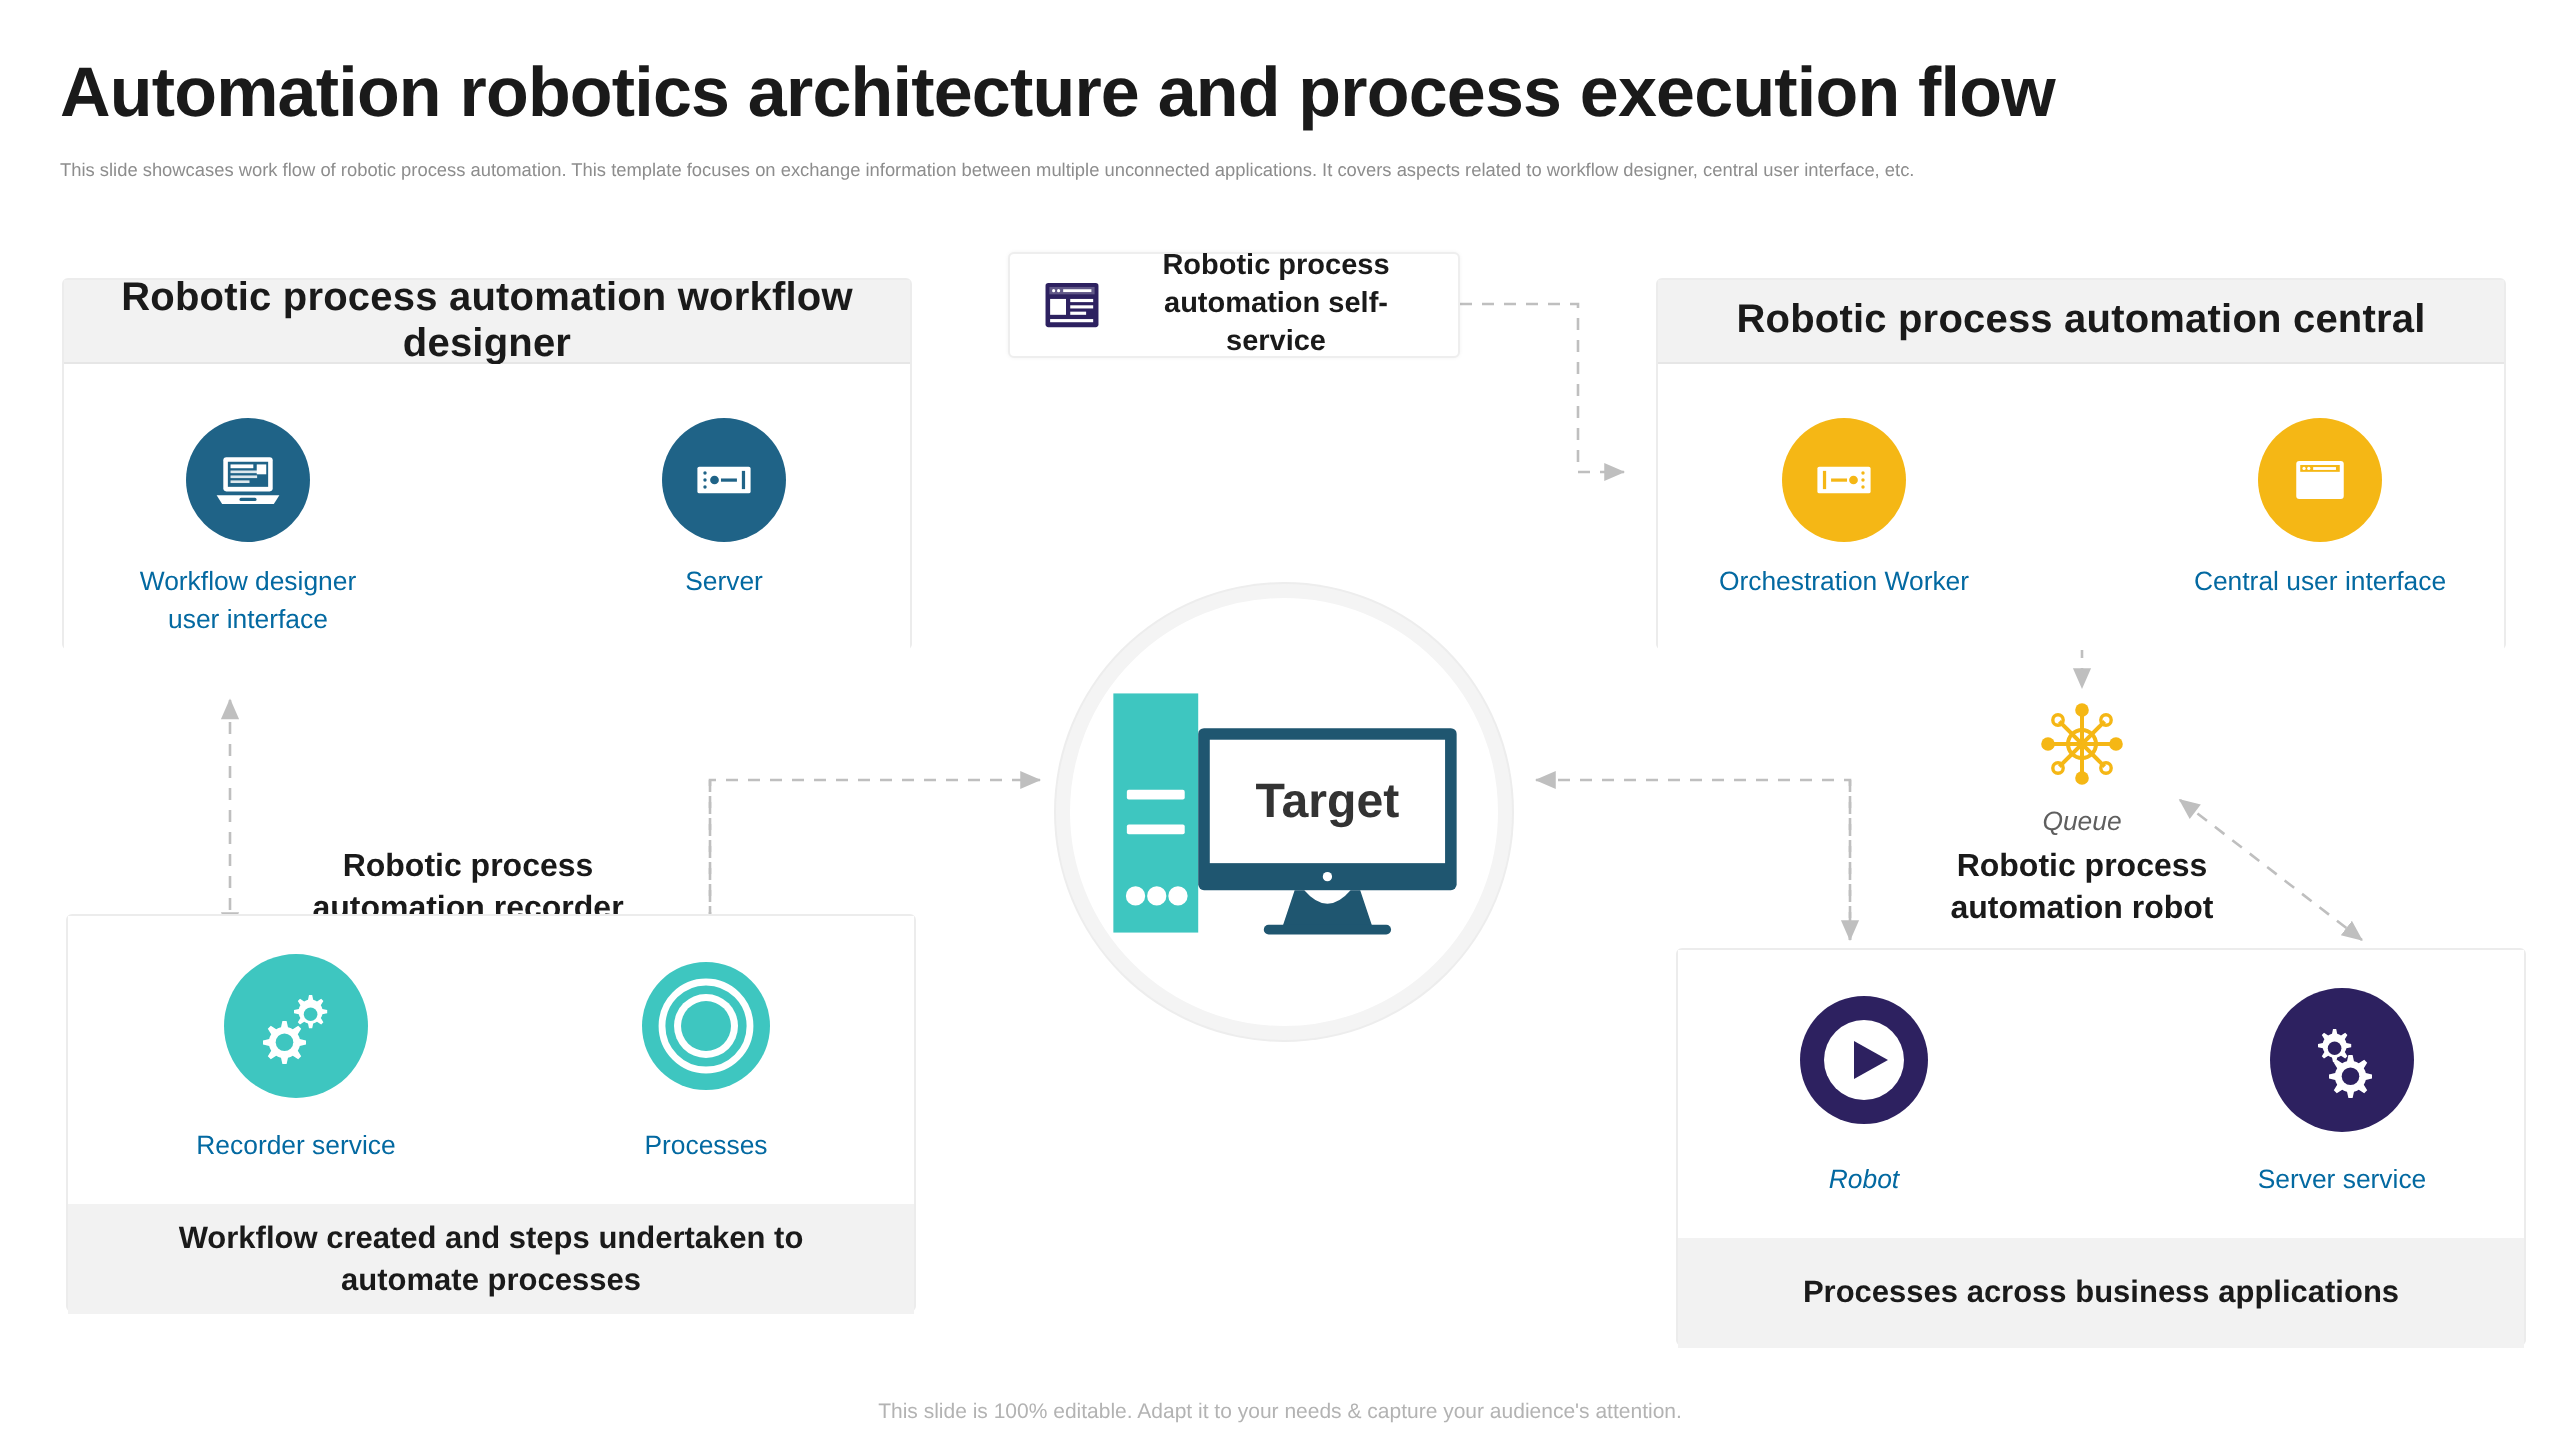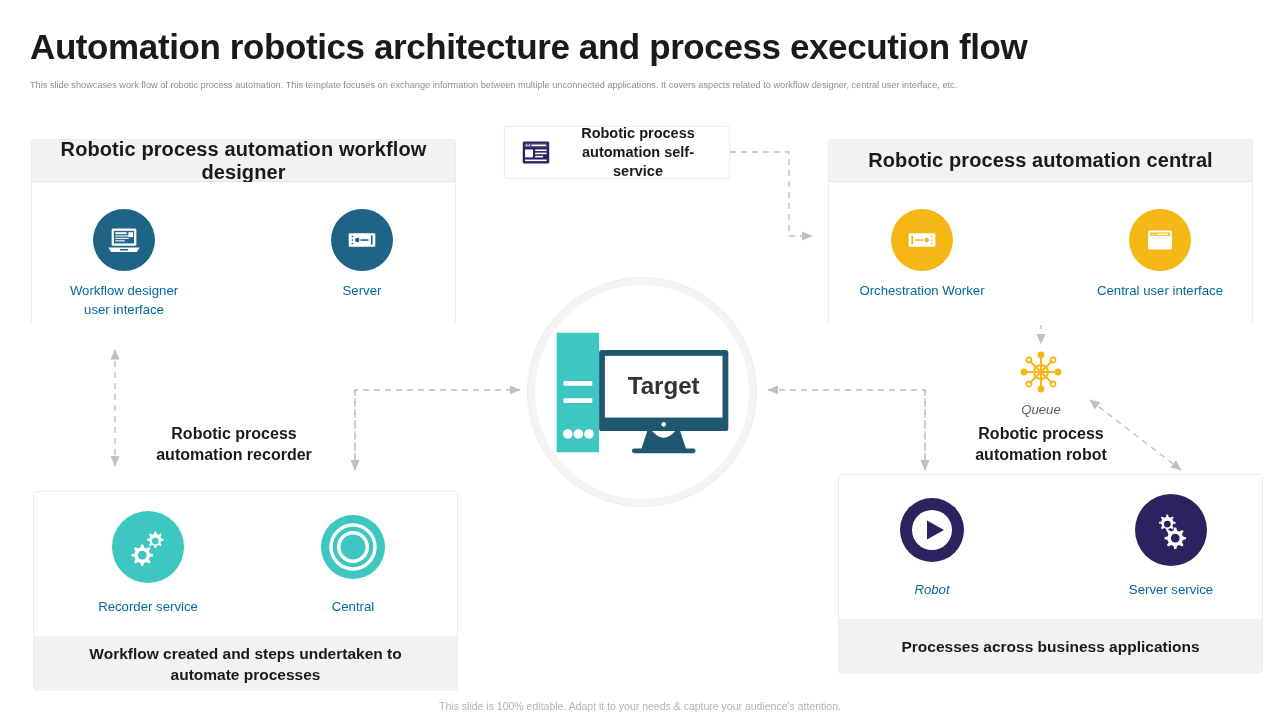--- a/index.html
+++ b/index.html
@@ -120,21 +120,21 @@
     font-weight: bold;
     color: #1a1a1a;
     line-height: 19px;
     text-align: center;
     flex: 1;
   }
 
   
   .target-wrap {
     position: absolute;
-    left: 528px; top: 278px;
+    left: 528px; top: 292px;
     width: 228px; height: 228px;
     border-radius: 50%;
     background: #ffffff;
     border: 7px solid #f4f4f4;
     box-shadow: 0 0 0 1px #ededed;
     display: flex;
     align-items: center;
     justify-content: center;
   }
 
@@ -310,21 +310,21 @@
       <path d="M100 110 L134 110 L141 131 L93 131 Z" fill="#1f5670"></path>
       <path d="M105 110 Q117 124 129 110 Z" fill="#ffffff"></path>
       <rect x="84" y="128" width="66" height="5" rx="2.5" fill="#1f5670"></rect>
 
       <text x="117" y="72" text-anchor="middle" font-family="Liberation Sans, sans-serif" font-size="25" font-weight="bold" fill="#333333">Target</text>
     </svg>
   </div>
 
   <div class="group-label" style="left:150px; top:423px; width:168px;">Robotic process<br>automation recorder</div>
 
-  <div class="panel" style="left:33px; top:491px; width:425px; height:199px; background:#ffffff;">
+  <div class="panel" style="left:33px; top:457px; width:425px; height:199px; background:#ffffff;">
     <div class="panel-body" style="height:144px;">
 
       <div class="node" style="left:39px; top:19px;">
         <div class="circle" style="background:#3ec6c0; width:72px; height:72px;">
           <svg width="44" height="44" viewBox="0 0 44 44">
             <g fill="#ffffff">
               <path d="M28.5 6.5 l1.6 0 0.5 2.4 a6 6 0 0 1 1.9 0.8 l2.1-1.3 1.1 1.1 -1.3 2.1 a6 6 0 0 1 0.8 1.9 l2.4 0.5 0 1.6 -2.4 0.5 a6 6 0 0 1-0.8 1.9 l1.3 2.1 -1.1 1.1 -2.1-1.3 a6 6 0 0 1-1.9 0.8 l-0.5 2.4 -1.6 0 -0.5-2.4 a6 6 0 0 1-1.9-0.8 l-2.1 1.3 -1.1-1.1 1.3-2.1 a6 6 0 0 1-0.8-1.9 l-2.4-0.5 0-1.6 2.4-0.5 a6 6 0 0 1 0.8-1.9 l-1.3-2.1 1.1-1.1 2.1 1.3 a6 6 0 0 1 1.9-0.8 z"></path>
               <circle cx="29.3" cy="16.1" r="3.4" fill="#3ec6c0"></circle>
               <path d="M15.2 19.5 l2.1 0 0.7 3.1 a7.6 7.6 0 0 1 2.4 1 l2.7-1.7 1.5 1.5 -1.7 2.7 a7.6 7.6 0 0 1 1 2.4 l3.1 0.7 0 2.1 -3.1 0.7 a7.6 7.6 0 0 1-1 2.4 l1.7 2.7 -1.5 1.5 -2.7-1.7 a7.6 7.6 0 0 1-2.4 1 l-0.7 3.1 -2.1 0 -0.7-3.1 a7.6 7.6 0 0 1-2.4-1 l-2.7 1.7 -1.5-1.5 1.7-2.7 a7.6 7.6 0 0 1-1-2.4 l-3.1-0.7 0-2.1 3.1-0.7 a7.6 7.6 0 0 1 1-2.4 l-1.7-2.7 1.5-1.5 2.7 1.7 a7.6 7.6 0 0 1 2.4-1 z"></path>
               <circle cx="16.25" cy="30.1" r="4.4" fill="#3ec6c0"></circle>
@@ -336,21 +336,21 @@
 
       <div class="node" style="left:244px; top:19px;">
         <div class="circle" style="background:transparent; width:72px; height:72px;">
           <svg width="66" height="66" viewBox="0 0 66 66">
             <circle cx="33" cy="33" r="32" fill="#3ec6c0"></circle>
             <circle cx="33" cy="33" r="22" fill="none" stroke="#ffffff" stroke-width="3.4"></circle>
             <circle cx="33" cy="33" r="16" fill="#ffffff"></circle>
             <circle cx="33" cy="33" r="12.5" fill="#3ec6c0"></circle>
           </svg>
         </div>
-        <div class="caption" style="margin-top:14px;">Central</div>
+        <div class="caption" style="margin-top:14px;">Processes</div>
       </div>
 
     </div>
     <div class="panel-foot" style="height:55px;">Workflow created and steps undertaken to<br>automate processes</div>
   </div>
 
   <div class="group-label" style="left:957px; top:423px; width:168px;">Robotic process<br>automation robot</div>
 
   <div class="panel" style="left:838px; top:474px; width:425px; height:199px;">
     <div class="panel-body" style="height:144px;">

